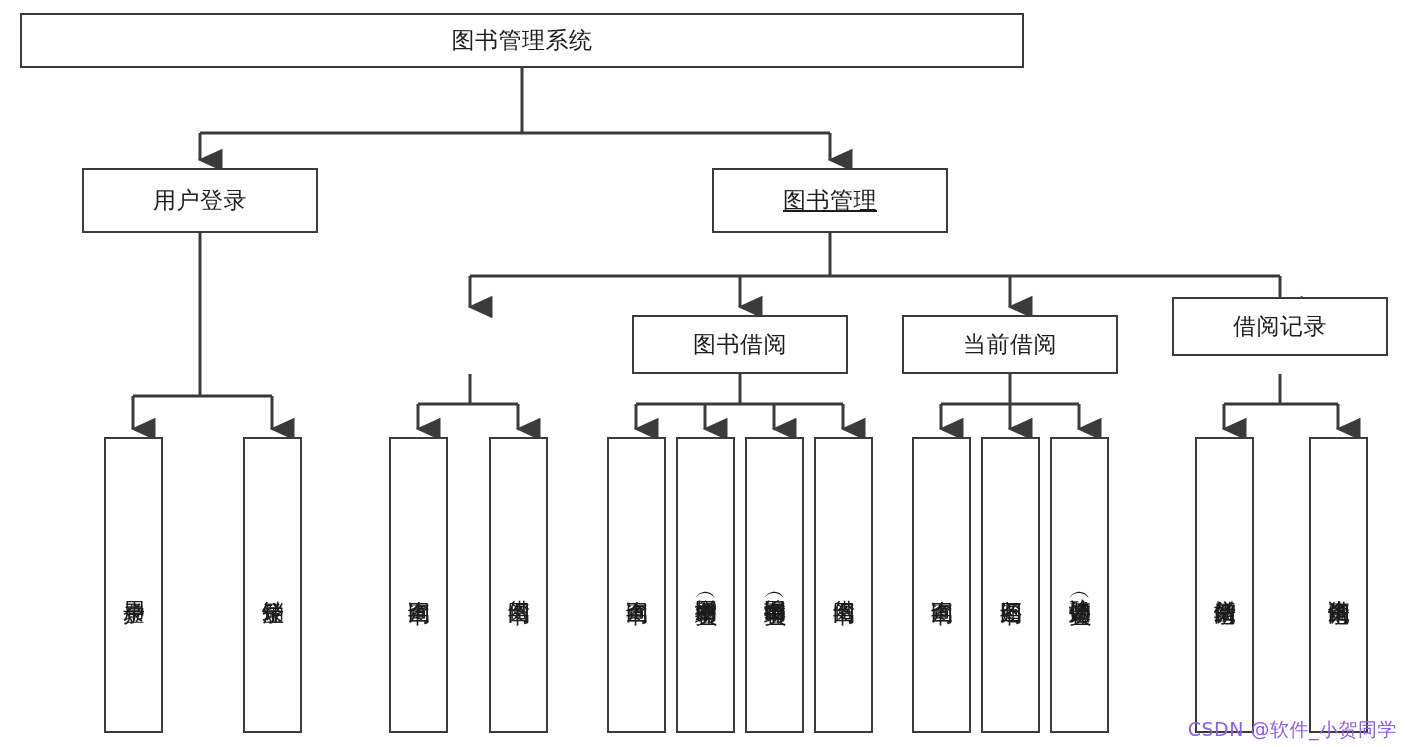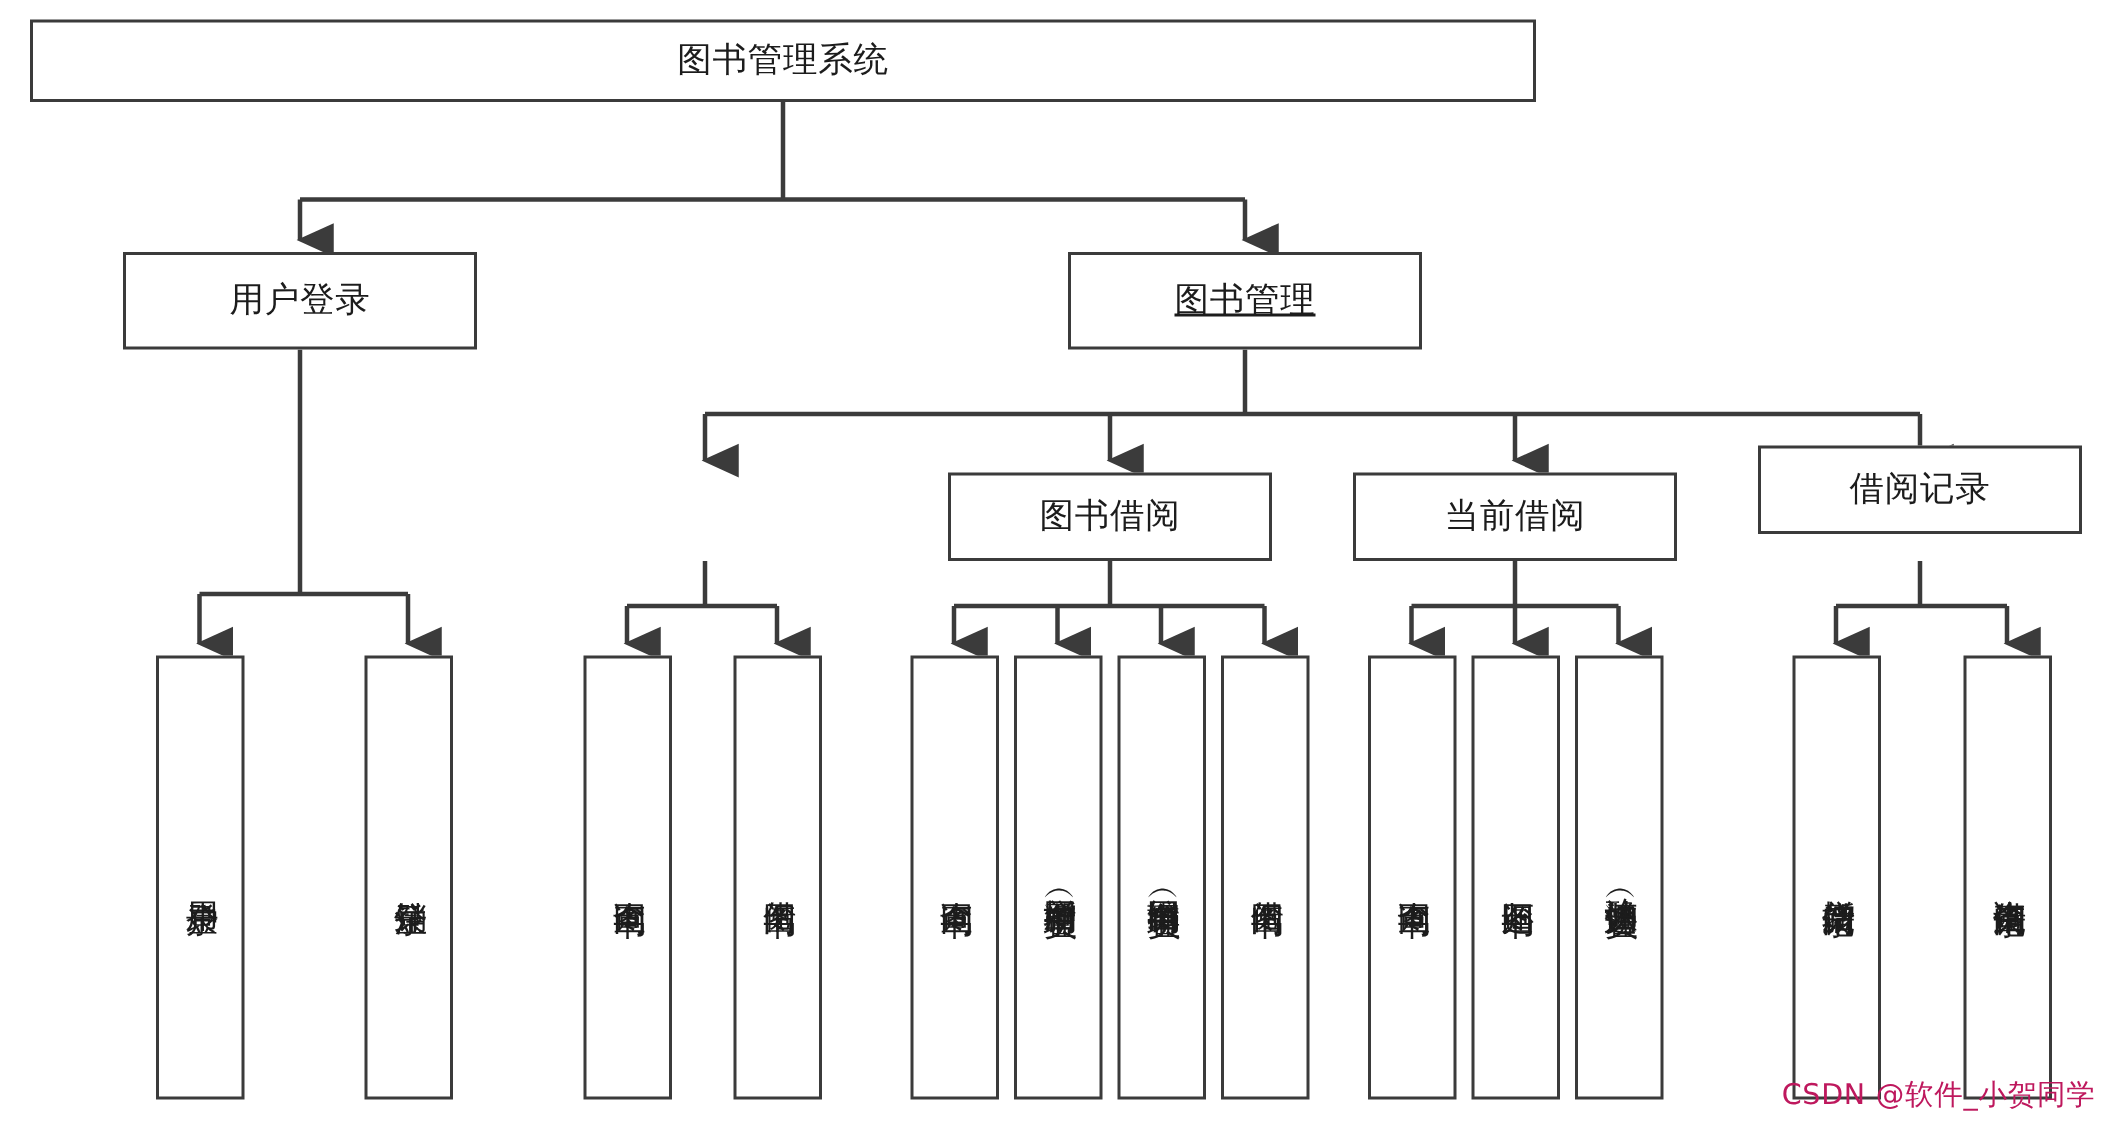--- a/index.html
+++ b/index.html
@@ -60,21 +60,21 @@
     margin-top: 78px;
   }
   .node-v.tall .label {
     margin-top: 4px;
   }
   .watermark {
     position: absolute;
     right: 8px;
     bottom: 4px;
     font-size: 19px;
-    color: #be185d;
+    color: #8b5cf6;
     letter-spacing: 0.5px;
     white-space: nowrap;
     z-index: 5;
   }
 </style>
 </head>
 <body>
 
 <div id="canvas">
 

